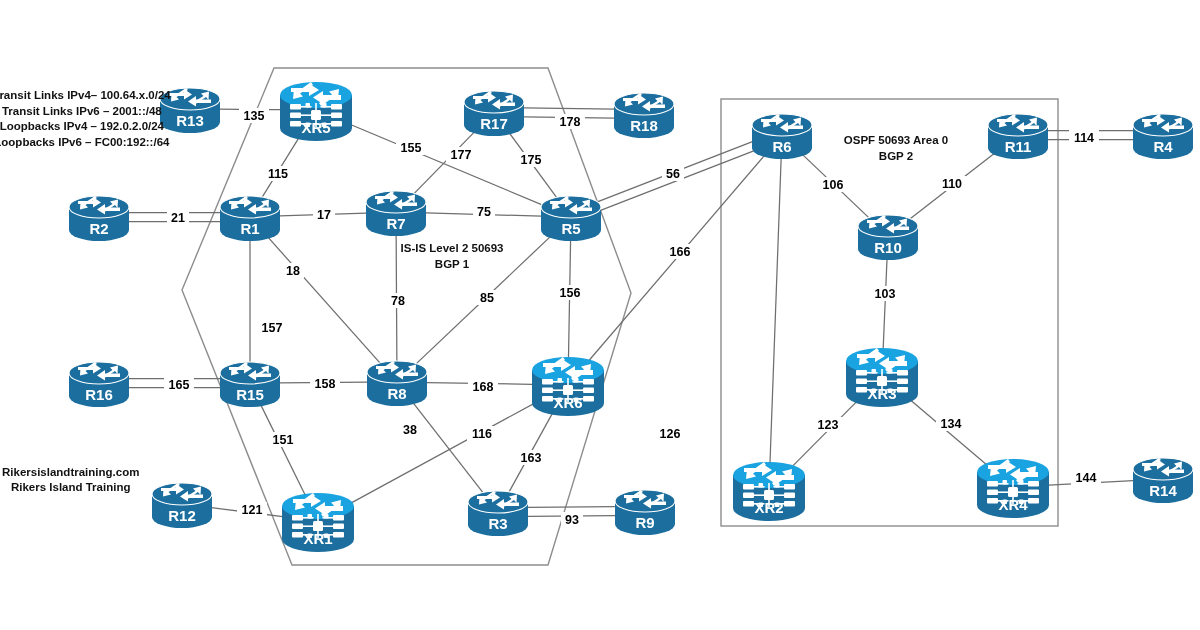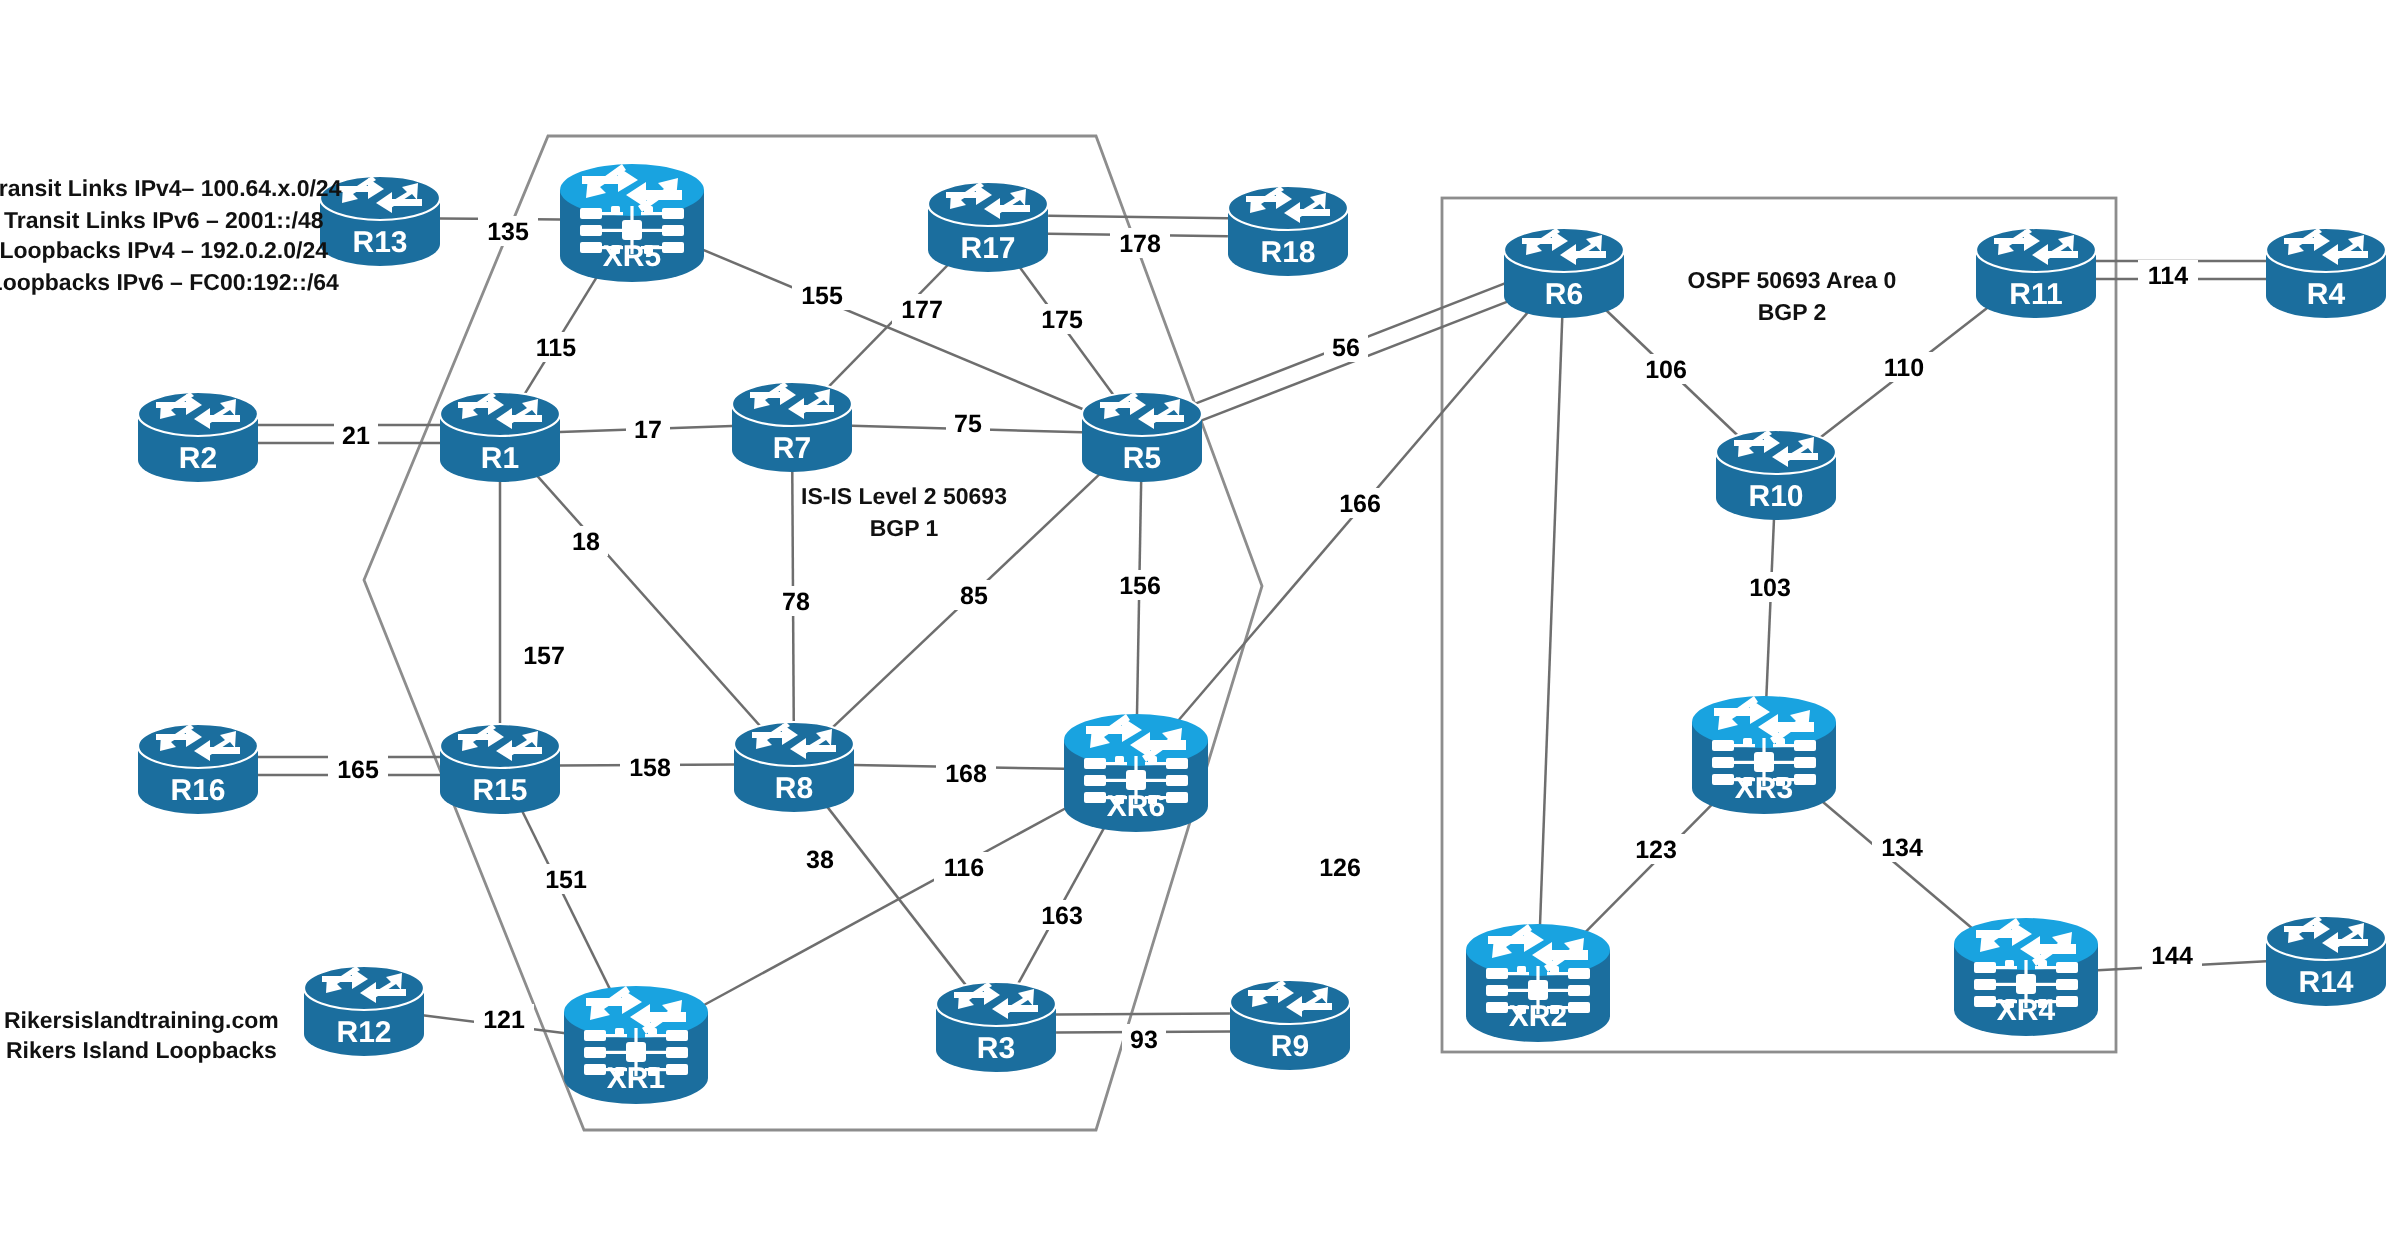--- a/index.html
+++ b/index.html
@@ -3,21 +3,21 @@
 <meta charset="utf-8">
 <style>
   html,body{margin:0;padding:0;background:#ffffff;}
   body{width:1200px;height:630px;overflow:hidden;
        font-family:"Liberation Sans","DejaVu Sans",sans-serif;}
   #stage{position:relative;width:1200px;height:630px;background:#fff;}
   svg#diagram{position:absolute;left:0;top:0;width:1200px;height:630px;}
   .legend{position:absolute;font-size:11.5px;font-weight:bold;color:#111;
           line-height:15.5px;white-space:nowrap;text-align:center;}
   #legend-top{left:-7px;top:88px;}
-  #legend-brand{left:2px;top:504px;line-height:15px;}
+  #legend-brand{left:2px;top:465px;line-height:15px;}
   .lbl{font-size:12.5px;font-weight:bold;fill:#000;
        font-family:"Liberation Sans","DejaVu Sans",sans-serif;}
   .arealbl{font-size:11.5px;font-weight:bold;fill:#111;text-anchor:middle;
            font-family:"Liberation Sans","DejaVu Sans",sans-serif;}
   .nodename{font-size:15px;font-weight:bold;fill:#ffffff;text-anchor:middle;
             font-family:"Liberation Sans","DejaVu Sans",sans-serif;}
   .link{stroke:#6e6e6e;stroke-width:1.25px;fill:none;}
   .boundary{stroke:#8d8d8d;stroke-width:1.4px;fill:none;}
 </style>
 </head>
@@ -433,16 +433,16 @@
 
   <div class="legend" id="legend-top">
     <div>Transit Links IPv4– 100.64.x.0/24</div>
     <div>Transit Links IPv6 – 2001::/48</div>
     <div>Loopbacks IPv4 – 192.0.2.0/24</div>
     <div>Loopbacks IPv6 – FC00:192::/64</div>
   </div>
 
   <div class="legend" id="legend-brand">
     <div>Rikersislandtraining.com</div>
-    <div>Rikers Island Loopbacks</div>
+    <div>Rikers Island Training</div>
   </div>
 
 </div>
 
 </body></html>

